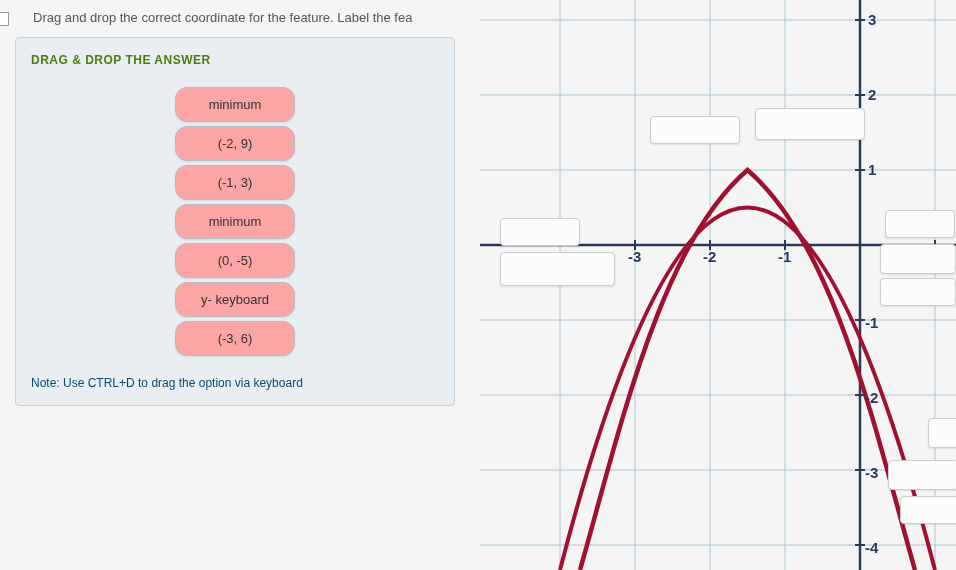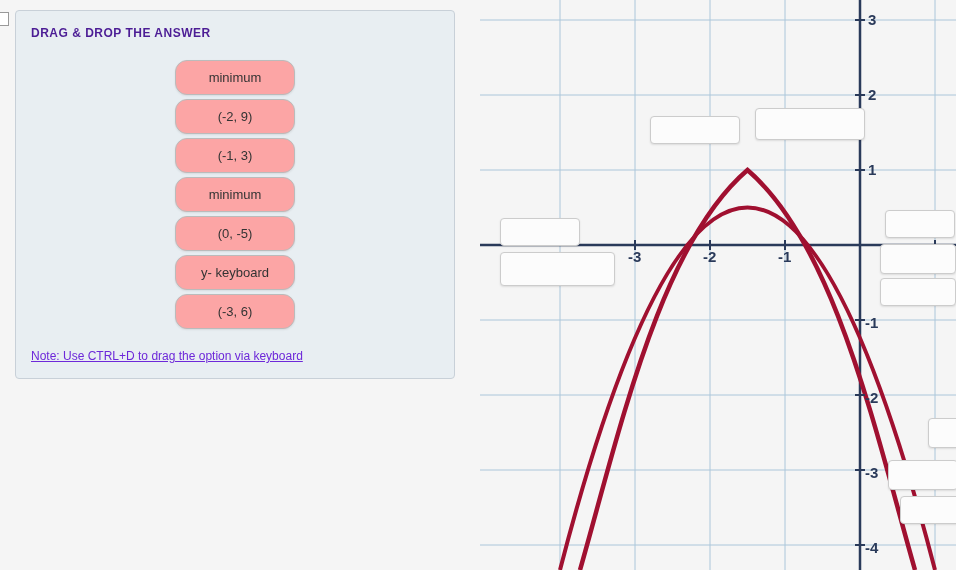--- a/index.html
+++ b/index.html
@@ -29,21 +29,21 @@
     .answer-box {
       background: #e8eef2;
       border: 1px solid #c8d0d8;
       border-radius: 4px;
       padding: 15px;
       width: 440px;
     }
     .answer-title {
       font-size: 12px;
       font-weight: bold;
-      color: #4c1d95;
+      color: #4d7c0f;
       margin-bottom: 20px;
       letter-spacing: 0.5px;
     }
     .options {
       display: flex;
       flex-direction: column;
       align-items: center;
       gap: 4px;
       margin-bottom: 20px;
     }
@@ -54,22 +54,21 @@
       padding: 9px 14px;
       font-size: 13px;
       color: #333;
       min-width: 120px;
       text-align: center;
       cursor: grab;
       box-shadow: 0 1px 2px rgba(0,0,0,0.08);
     }
     .note {
       font-size: 12px;
-      color: #6d28d9;
-      text-decoration: underline;
+      color: #0c4a6e;
     }
     .right-panel {
       position: relative;
       width: 476px;
       height: 570px;
     }
     svg.graph {
       position: absolute;
       top: 0;
       left: 0;
@@ -92,20 +91,21 @@
       border: 1px solid #999;
       background: #fff;
     }
   </style>
 </head>
 <body>
 
 <div class="container">
   <div class="left-panel">
     <div class="checkbox-area"></div>
+    <div class="instruction" style="margin-left:18px;">Drag and drop the correct coordinate for the feature. Label the fea</div>
     <div class="answer-box">
       <div class="answer-title">DRAG &amp; DROP THE ANSWER</div>
       <div class="options">
         <div class="option">minimum</div>
         <div class="option">(-2, 9)</div>
         <div class="option">(-1, 3)</div>
         <div class="option">minimum</div>
         <div class="option">(0, -5)</div>
         <div class="option">y- keyboard</div>
         <div class="option">(-3, 6)</div>

